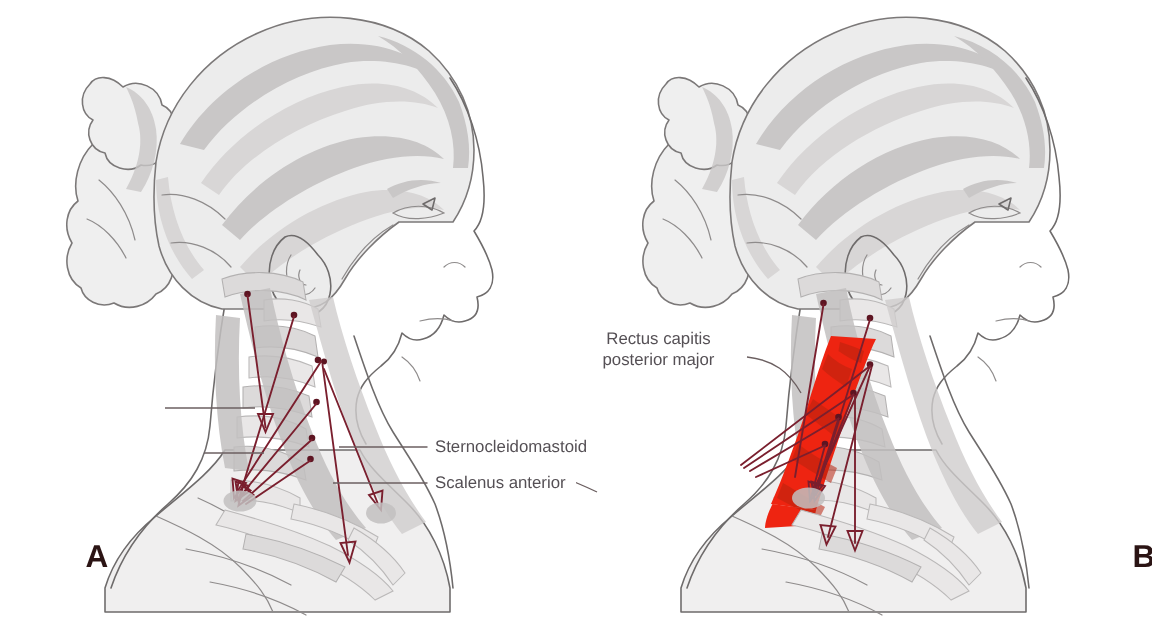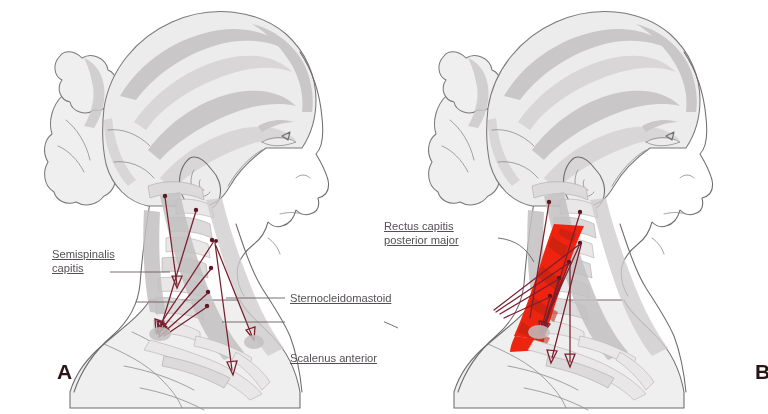--- a/index.html
+++ b/index.html
@@ -42,27 +42,27 @@
 
   .anno {
     position: absolute;
     font-family: "Liberation Sans", sans-serif;
     font-size: 11.2px;
     color: #555055;
     line-height: 13.5px;
     white-space: pre;
     user-select: none;
   }
-  .anno.right { text-align: left; text-decoration: underline; }
-  .anno.left  { text-align: left; text-decoration: underline; }
+  .anno.right { text-align: center; }
+  .anno.left  { text-align: left; }
 
   #lbl-semispinalis { left: 52px;  top: 248px; width: 96px; }
   #lbl-levator      { left: 36px;  top: 296px; width: 112px; }
   #lbl-scm          { left: 290px; top: 292px; }
-  #lbl-scalenus     { left: 290px; top: 316px; margin-top: 36px; }
+  #lbl-scalenus     { left: 290px; top: 316px; }
   #lbl-rectus       { left: 384px; top: 220px; width: 110px; }
 
   svg.art {
     position: absolute;
     left: 0; top: 0;
     width: 384px;
     height: 414px;
     display: block;
   }
   .skin-line   { fill: none; stroke: #6e6b6b; stroke-width: 1.05; stroke-linejoin: round; stroke-linecap: round; }
@@ -212,21 +212,20 @@
       <g>
         <path class="leader" d="M110 272 L170 272"></path>
         <path class="leader" d="M136 302 L176 302"></path>
         <path class="leader" d="M285 298 L226 298"></path>
         <path class="leader" d="M285 322 L222 322"></path>
       </g>
     </svg>
 
     <div class="panel-letter" id="letter-a">A</div>
 
-    <div class="anno right" id="lbl-semispinalis"><span>Semispinalis</span><br><span>capitis</span></div>
 
 
     <div class="anno left" id="lbl-scm">Sternocleidomastoid</div>
 
     <div class="anno left" id="lbl-scalenus">Scalenus anterior</div>
   </div>
 
   <div class="panel" id="panel-b">
     <svg class="art" viewBox="0 0 384 414">
 

